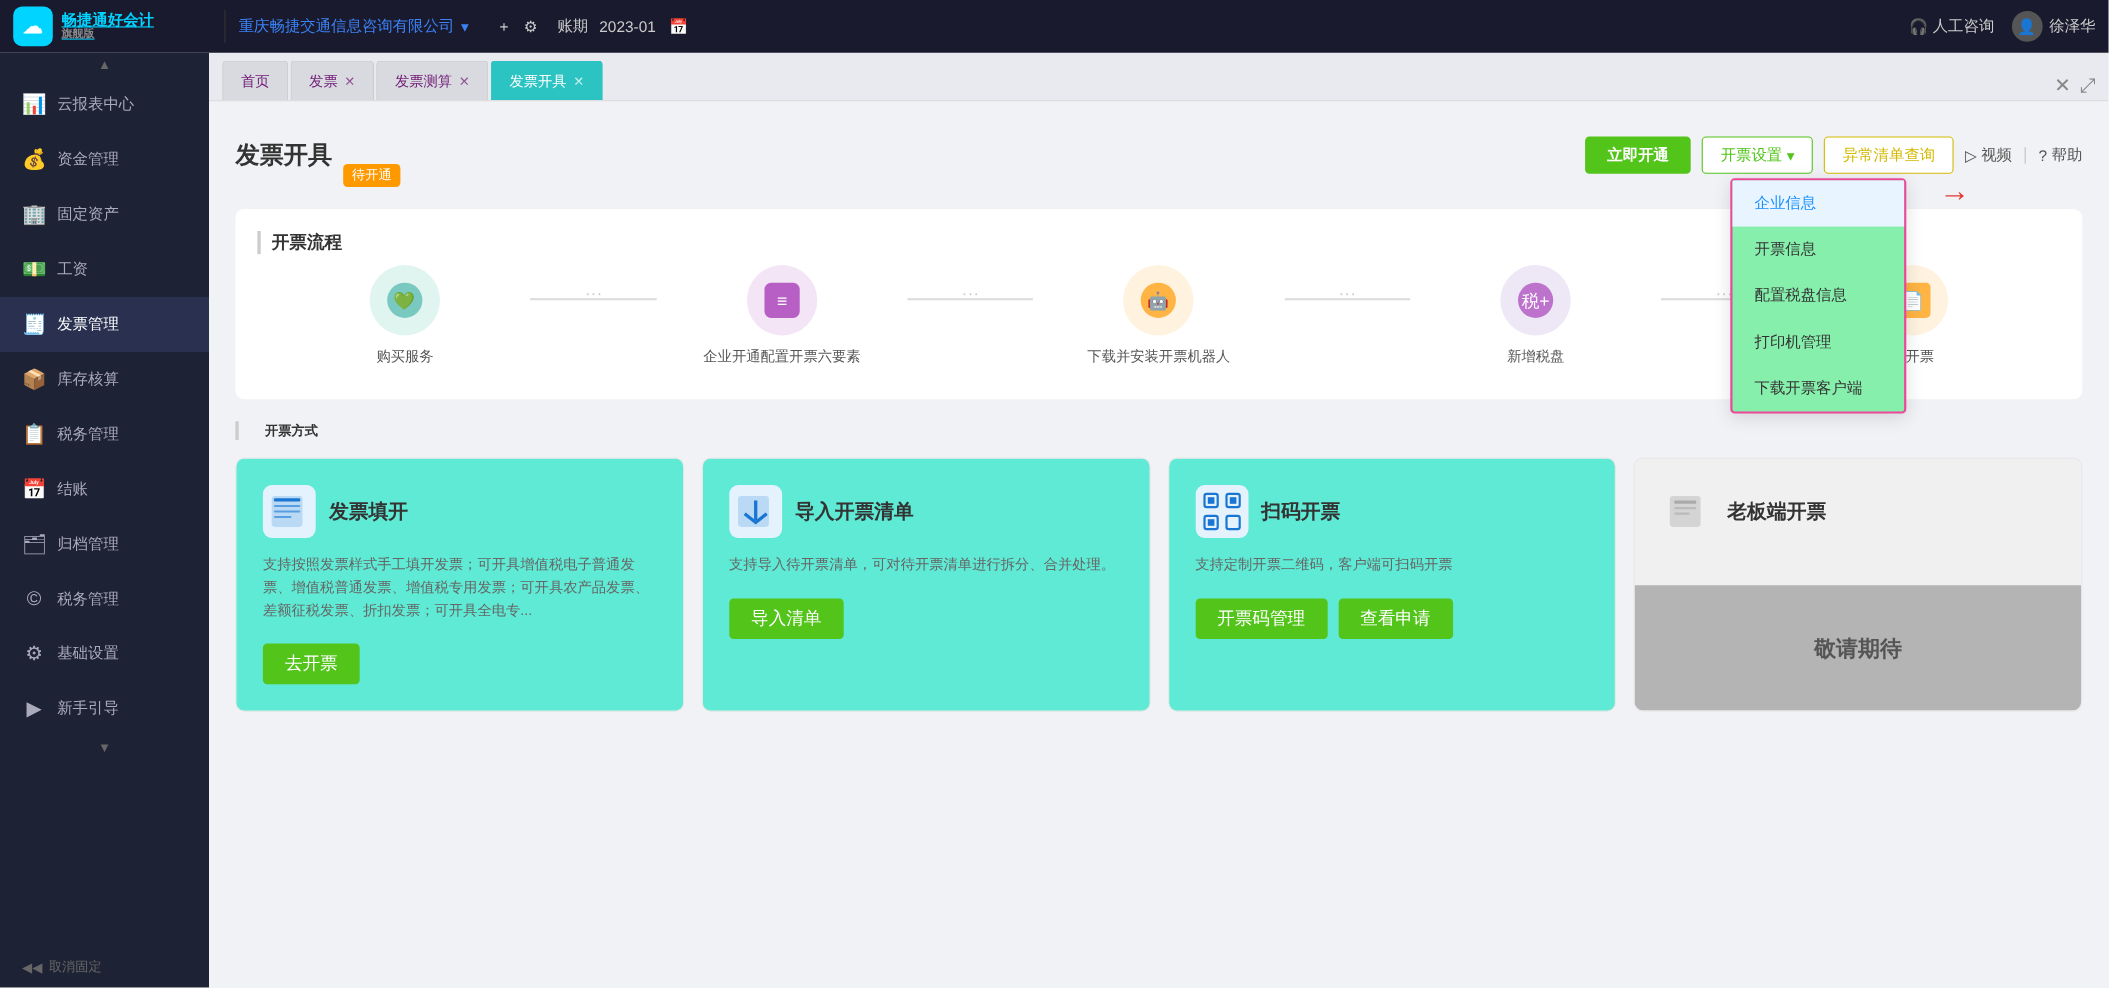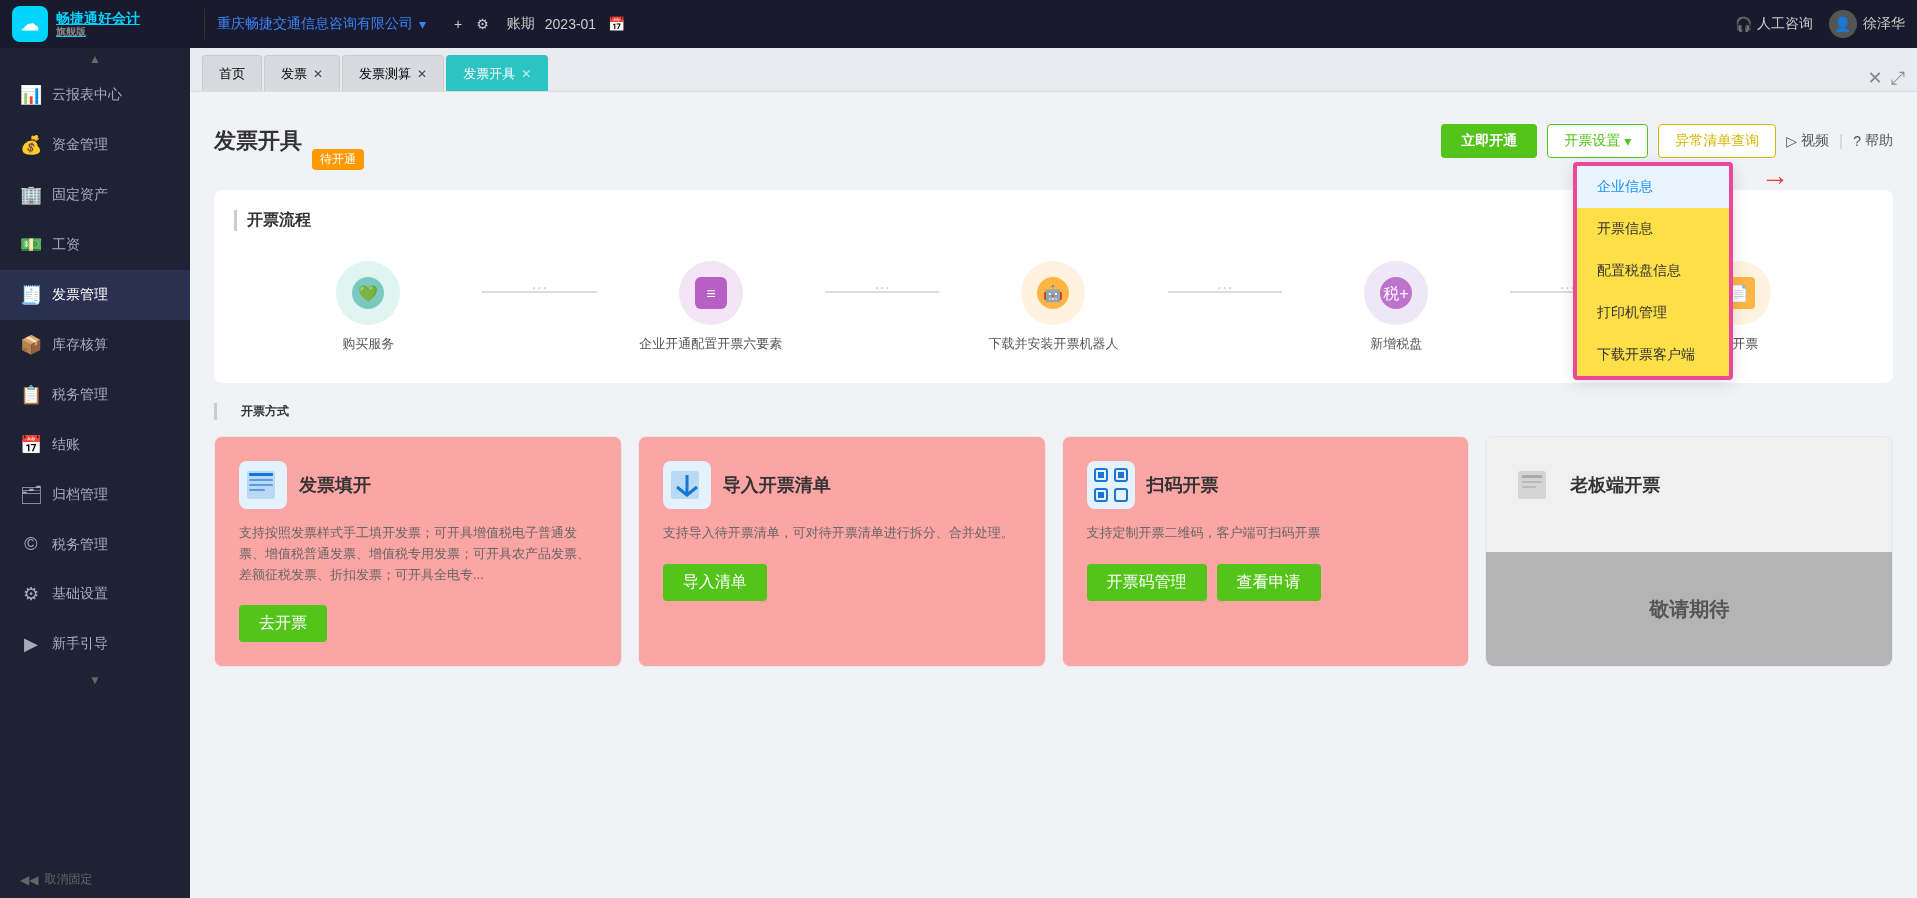--- a/index.html
+++ b/index.html
@@ -113,21 +113,21 @@
       border-bottom: 1px solid #ddd;
       position: relative;
     }
     .tab {
       display: flex; align-items: center; gap: 6px;
       padding: 8px 16px;
       font-size: 13px;
       cursor: pointer;
       border-radius: 4px 4px 0 0;
       background: #d8dae0;
-      color: #000000;
+      color: #701a75;
       border: 1px solid #ccc;
       border-bottom: none;
       height: 36px;
     }
     .tab.active {
       background: #2cc3c3;
       color: white;
       border-color: #2cc3c3;
     }
     .tab-close {
@@ -229,22 +229,22 @@
       display: flex;
       align-items: center;
       gap: 4px;
     }
 
     
     .dropdown-menu {
       position: absolute;
       top: calc(100% + 4px);
       right: 160px;
-      background: #fde047;
-      border: 4px solid #ec4899;
+      background: #86efac;
+      border: 2px solid #ec4899;
       border-radius: 4px;
       box-shadow: 0 4px 16px rgba(0,0,0,0.12);
       z-index: 1000;
       min-width: 160px;
     }
     .dropdown-item {
       padding: 12px 20px;
       font-size: 14px;
       color: #333;
       cursor: pointer;
@@ -258,21 +258,20 @@
     .section {
       background: white;
       border-radius: 8px;
       padding: 20px;
       margin-bottom: 20px;
     }
     .section-title {
       font-size: 16px;
       font-weight: bold;
       color: #333;
-      margin-bottom: 20px;
       padding-left: 10px;
       border-left: 3px solid #ccc;
     }
 
     
     .flow-steps {
       display: flex;
       align-items: center;
       gap: 0;
       padding: 10px 20px;
@@ -314,21 +313,21 @@
       margin-top: -8px;
     }
 
     
     .methods-grid {
       display: grid;
       grid-template-columns: repeat(4, 1fr);
       gap: 16px;
     }
     .method-card {
-      background: #fca5a5;
+      background: #5eead4;
       border: 1px solid #e8e8e8;
       border-radius: 8px;
       padding: 24px;
       position: relative;
     }
     .method-card.disabled {
       background: #f0f0f0;
     }
     .method-card-header {
       display: flex;

